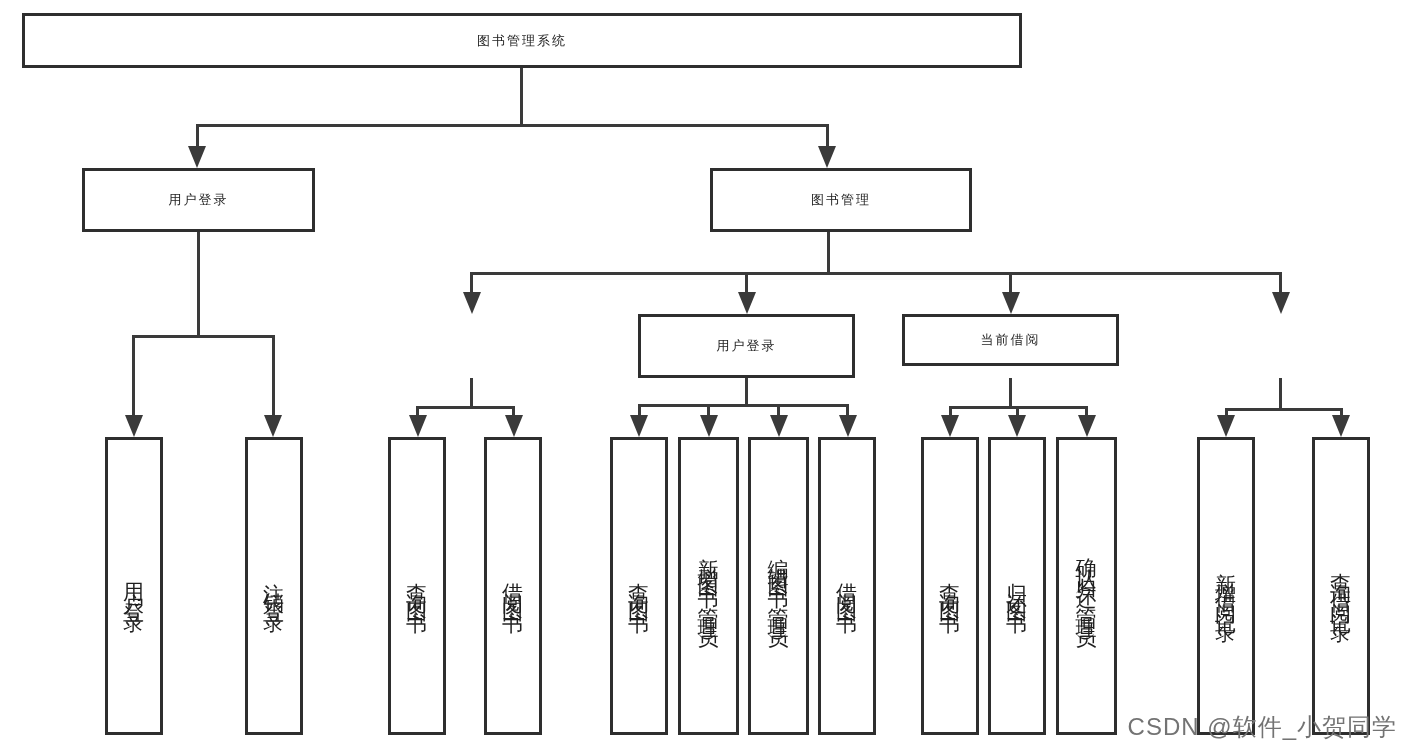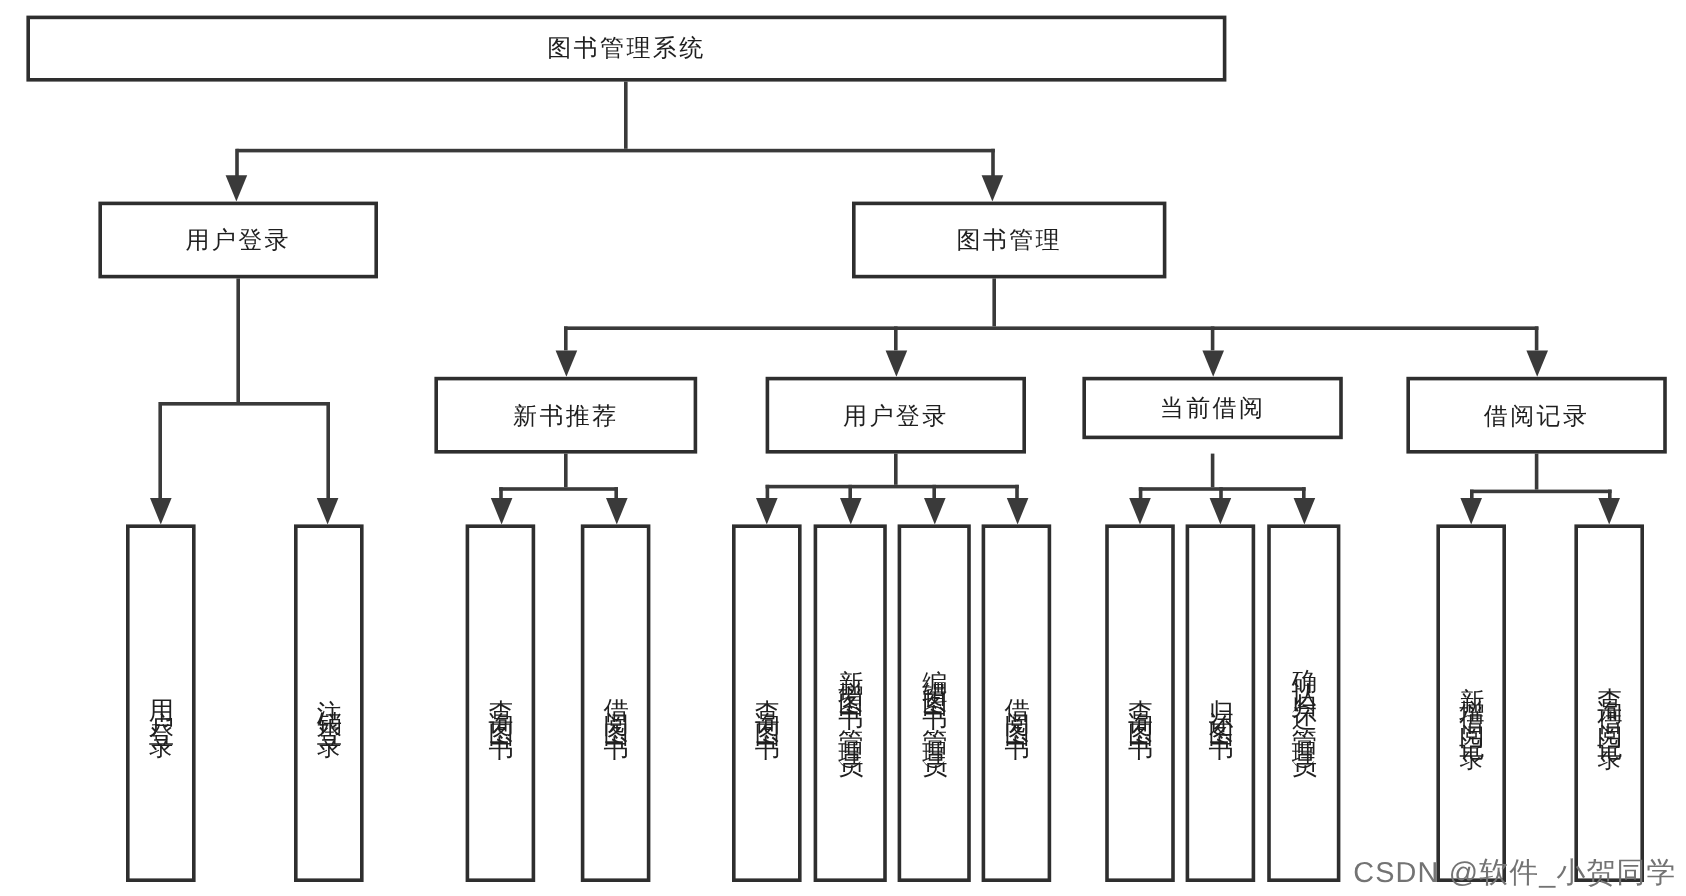--- a/index.html
+++ b/index.html
@@ -4,21 +4,21 @@
 <style>
   html,body{margin:0;padding:0;background:#ffffff;}
   #canvas{
     position:relative;width:1405px;height:747px;background:#ffffff;overflow:hidden;
     font-family:"Liberation Sans","DejaVu Sans",sans-serif;
   }
   .box{
     position:absolute;background:#ffffff;border:3px solid #2e2e2e;box-sizing:border-box;
     display:flex;align-items:center;justify-content:center;color:#1f1f1f;
   }
-  .hbox{font-size:20px;letter-spacing:2px;white-space:nowrap;}
+  .hbox{font-size:13px;letter-spacing:2px;white-space:nowrap;}
   .leafv{
     writing-mode:vertical-rl;text-orientation:mixed;
     font-size:21px;letter-spacing:10px;line-height:1;
   }
   .line{position:absolute;background:#3a3a3a;}
   .vl{width:3px;}
   .hl{height:3px;}
   .arrow{
     position:absolute;width:0;height:0;
     border-left:9px solid transparent;border-right:9px solid transparent;
@@ -57,24 +57,22 @@
   <div class="line hl" style="left:470px;top:272px;width:812px"></div>
   <div class="line vl" style="left:470px;top:272px;height:20px"></div>
   <div class="arrow" style="left:463px;top:292px"></div>
   <div class="line vl" style="left:745px;top:272px;height:20px"></div>
   <div class="arrow" style="left:738px;top:292px"></div>
   <div class="line vl" style="left:1009px;top:272px;height:20px"></div>
   <div class="arrow" style="left:1002px;top:292px"></div>
   <div class="line vl" style="left:1279px;top:272px;height:20px"></div>
   <div class="arrow" style="left:1272px;top:292px"></div>
 
-  <div class="box hbox" style="left:362px;top:314px;width:219px;height:64px">新书推荐</div>
   <div class="box hbox" style="left:638px;top:314px;width:217px;height:64px">用户登录</div>
   <div class="box hbox" style="left:902px;top:314px;width:217px;height:52px">当前借阅</div>
-  <div class="box hbox" style="left:1172px;top:314px;width:217px;height:64px">借阅记录</div>
 
   <div class="line vl" style="left:470px;top:378px;height:28px"></div>
   <div class="line hl" style="left:416px;top:406px;width:99px"></div>
   <div class="line vl" style="left:416px;top:406px;height:11px"></div>
   <div class="arrow" style="left:409px;top:415px"></div>
   <div class="line vl" style="left:512px;top:406px;height:11px"></div>
   <div class="arrow" style="left:505px;top:415px"></div>
 
   <div class="line vl" style="left:745px;top:378px;height:26px"></div>
   <div class="line hl" style="left:638px;top:404px;width:211px"></div>

